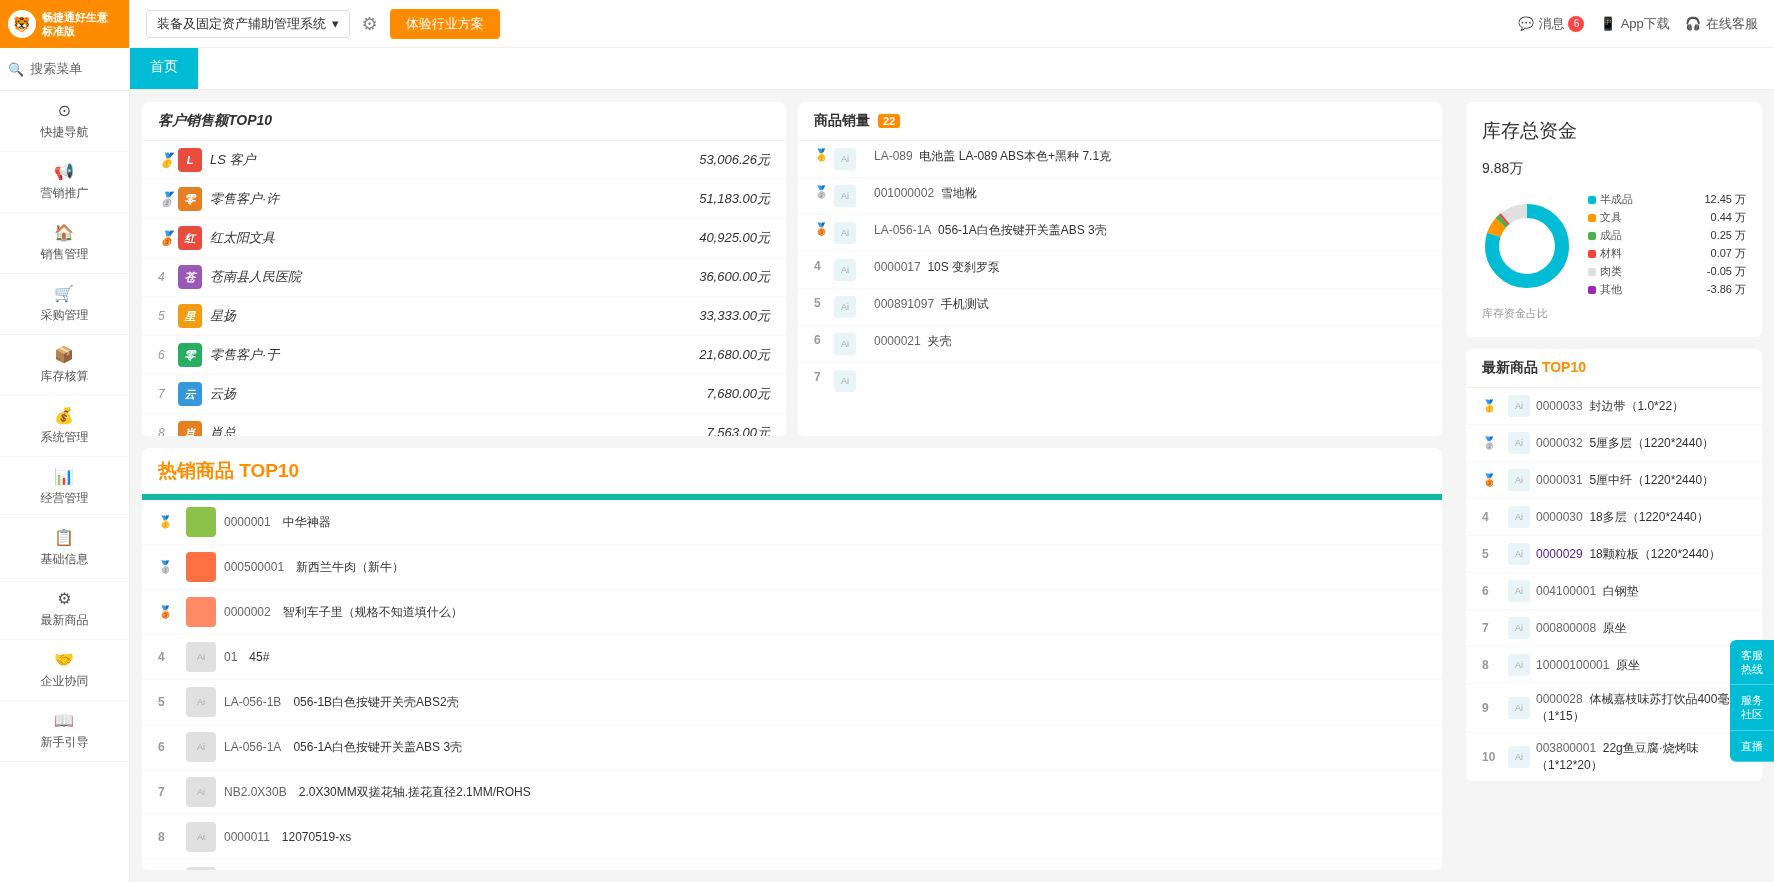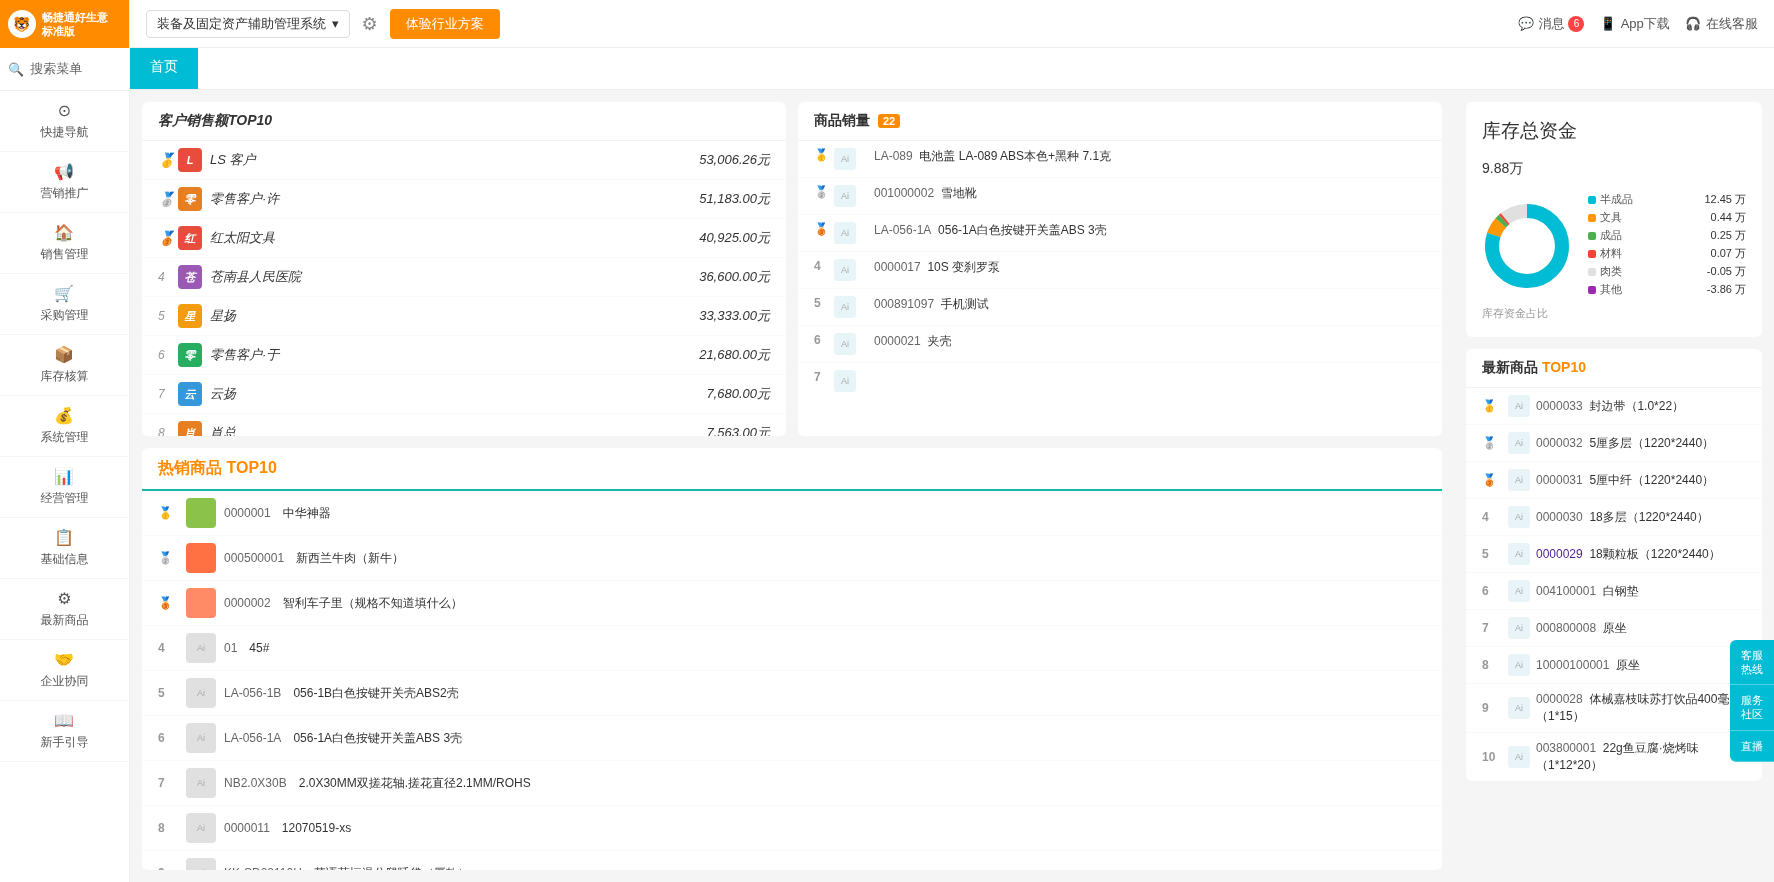--- a/index.html
+++ b/index.html
@@ -193,24 +193,24 @@
     .prod-code { color: #666; margin-left: 12px; }
 
     
     .hot-panel {
       background: #fff;
       border-radius: 6px;
       overflow: hidden;
     }
     .hot-header {
       padding: 10px 16px;
-      font-size: 16px;
+      font-size: 19px;
       font-weight: bold;
       color: #333;
-      border-bottom: 2px solid #14b8a6;
+      border-bottom: 6px solid #14b8a6;
     }
     .hot-header span { color: #ff8c00; }
     .hot-row {
       display: flex; align-items: center;
       padding: 7px 16px;
       border-bottom: 1px solid #f9f9f9;
       font-size: 12px;
       gap: 8px;
     }
     .hot-row:last-child { border-bottom: none; }

